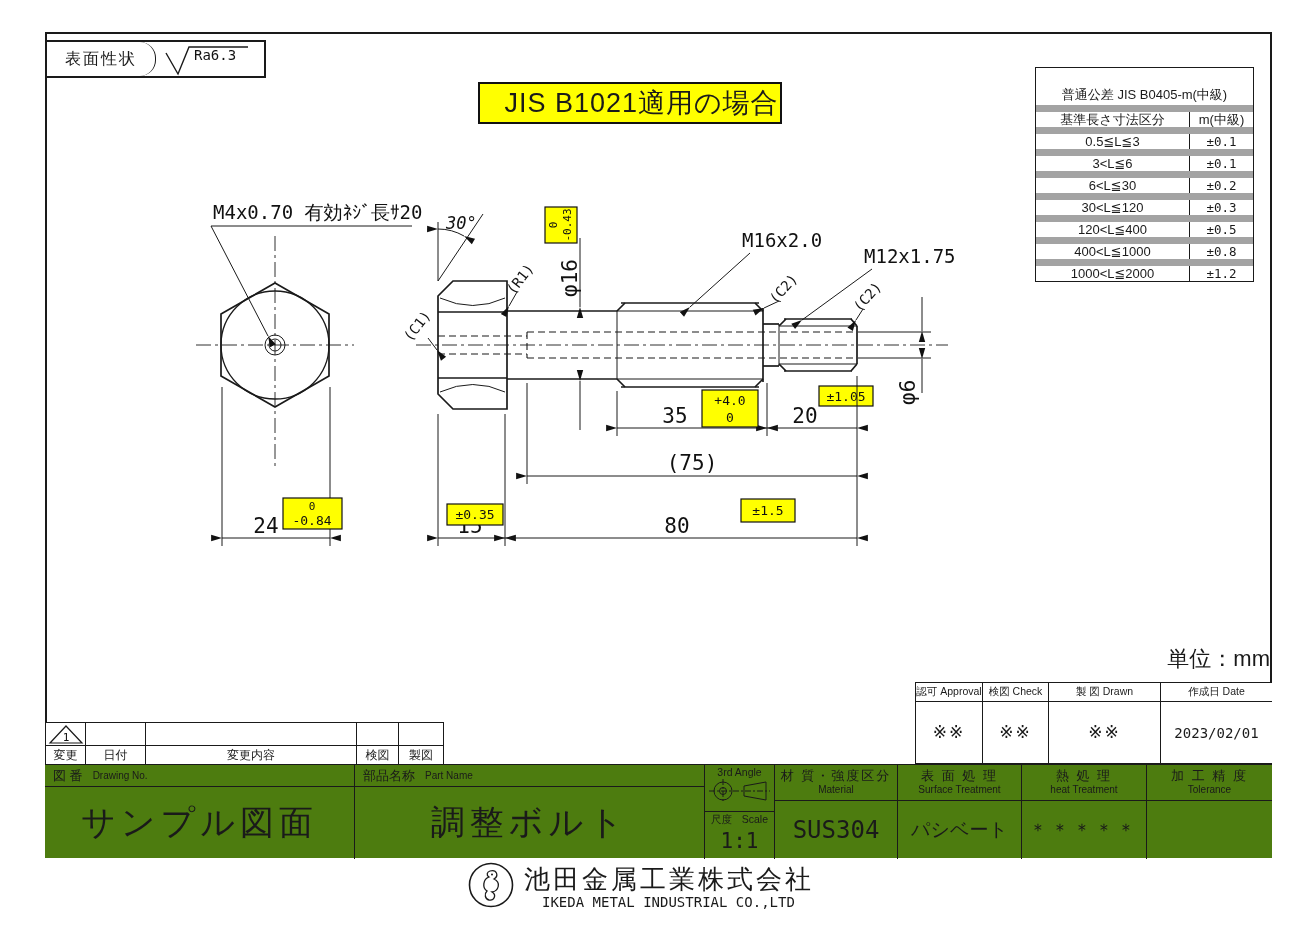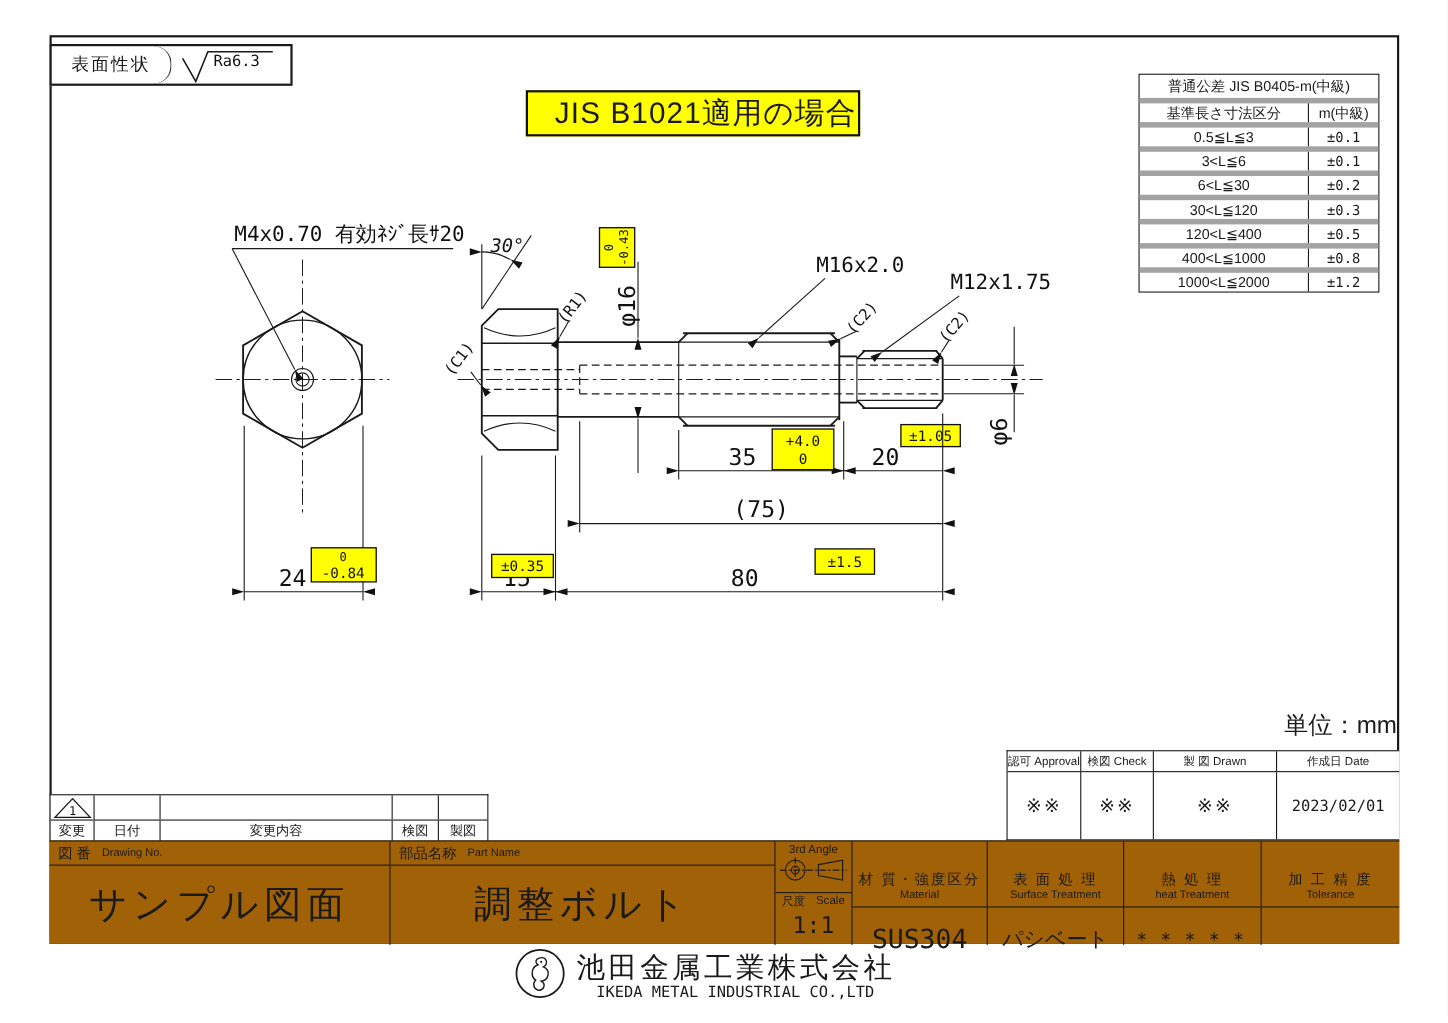--- a/index.html
+++ b/index.html
@@ -11,22 +11,22 @@
   
   .surface-box { position:absolute; left:45px; top:40px; width:221px; height:38px; display:flex; border:2px solid #1a1a1a; background:#fff; z-index:3; }
   .sf-label { width:111px; border-right:1.5px solid #1a1a1a; display:flex; align-items:center; justify-content:center; font-size:16px; letter-spacing:2px;border-radius:16px; }
   .sf-sym { position:relative; flex:1; }
 
   
   .banner { position:absolute; left:478px; top:82px; width:304px; height:42px; background:#ffff00; border:2.5px solid #111; display:flex; align-items:center; justify-content:center; font-size:27px; letter-spacing:1px; z-index:3;padding-left:23px; }
 
   
   .tol-table { position:absolute; left:1035px; top:67px; width:219px; border:1.5px solid #1a1a1a; background:#fff; z-index:3; font-size:13px; }
-  .tt-title { height:21px; display:flex; align-items:center; justify-content:center; font-size:13px; }
-  .tt-row { height:22px; display:flex; border-top:5px solid #a3a3a3; }
+  .tt-title { height:21px; display:flex; align-items:center; justify-content:center; font-size:13px;margin-top:16px; }
+  .tt-row { height:22px; display:flex; border-top:7px solid #a3a3a3; }
   .tt-row > div { display:flex; align-items:center; justify-content:center; }
   .tt-c1 { width:154px; border-right:1px solid #1a1a1a; }
   .tt-c2 { flex:1; font-family:"DejaVu Sans Mono",monospace; font-size:12.5px; }
 
   
   .cad { position:absolute; left:0; top:0; width:1316px; height:930px; z-index:2; }
   .ol { stroke:#1a1a1a; stroke-width:1.7; fill:none; }
   .tl { stroke:#1a1a1a; stroke-width:1; fill:none; }
   .hid { stroke:#1a1a1a; stroke-width:1.1; fill:none; stroke-dasharray:7 4; }
   .cl { stroke:#1a1a1a; stroke-width:0.9; fill:none; stroke-dasharray:15 4 3 4; }
@@ -49,26 +49,26 @@
   .ap-date { font-family:"DejaVu Sans Mono",monospace; font-size:14px; letter-spacing:0; }
 
   
   .rev-table { position:absolute; left:45px; top:722px; width:399px; border:1.5px solid #1a1a1a; border-bottom:none; background:#fff; z-index:3; }
   .rev-row { display:flex; height:22px; }
   .rev-row + .rev-row { border-top:1px solid #1a1a1a; height:20px; }
   .rev-row > div { border-right:1px solid #1a1a1a; display:flex; align-items:center; justify-content:center; font-size:12px; }
   .rc1{width:40px;} .rc2{width:60px;} .rc3{width:211px;} .rc4{width:42px;} .rc5{width:44px; border-right:none!important;}
 
   
-  .title-block { position:absolute; left:45px; top:764px; width:1227px; height:94px; border-top:1.5px solid #1a1a1a; background:#a16207; z-index:3; }
+  .title-block { position:absolute; left:45px; top:764px; width:1227px; height:94px; border-top:1.5px solid #1a1a1a; background:#4d7c0f; z-index:3; }
   .tb-cell { position:absolute; top:0; height:94px; border-right:1px solid #1a1a1a; }
   .tb-head { height:22px; border-bottom:1px solid #1a1a1a; display:flex; align-items:center; gap:10px; padding-left:8px; font-size:13px; }
   .tb-head .en { font-size:10px; }
   .tb-big { height:71px; display:flex; align-items:center; justify-content:center; font-size:34px; letter-spacing:5px; }
-  .tb-head2 { height:36px; border-bottom:1px solid #1a1a1a; display:flex; flex-direction:column; align-items:center; justify-content:center; line-height:1.15;margin-top:24px; }
+  .tb-head2 { height:36px; border-bottom:1px solid #1a1a1a; display:flex; flex-direction:column; align-items:center; justify-content:center; line-height:1.15; }
   .tb-head2 .jp { font-size:13px; letter-spacing:2px; }
   .tb-head2 .en { font-size:10px; }
   .tb-val { height:57px; display:flex; flex-direction:column; align-items:center; justify-content:center; }
   .proj-top { height:47px; border-bottom:1px solid #1a1a1a; text-align:center; }
   .proj-top .en { font-size:10.5px; display:block; padding-top:1px; }
   .scale-box { height:46px; text-align:center; }
   .scale-box .jp { font-size:10.5px; display:flex; justify-content:space-between; padding:1px 6px 0; }
   .scale-val { font-family:"DejaVu Sans Mono",monospace; font-size:21px; margin-top:2px; }
 
   

